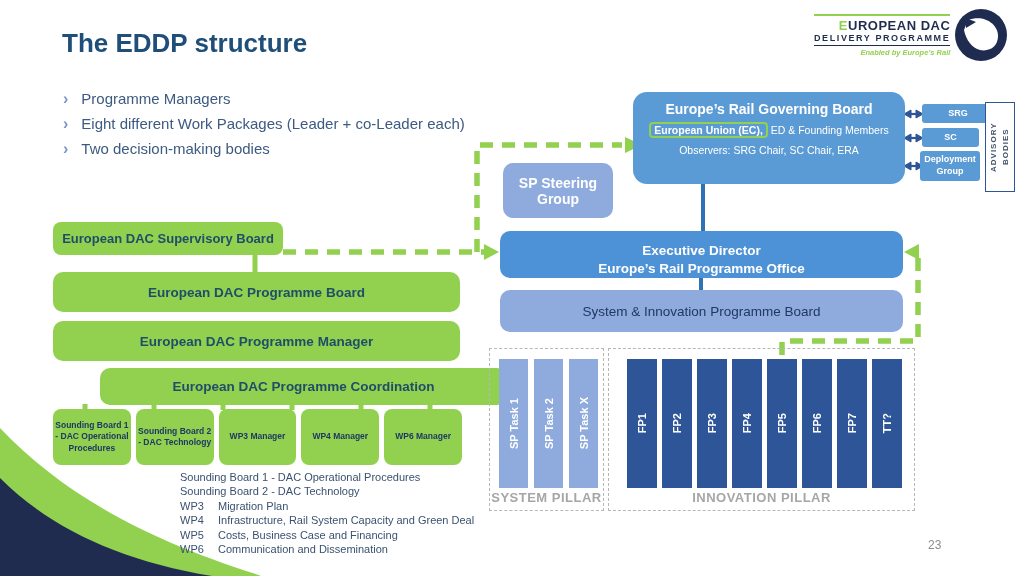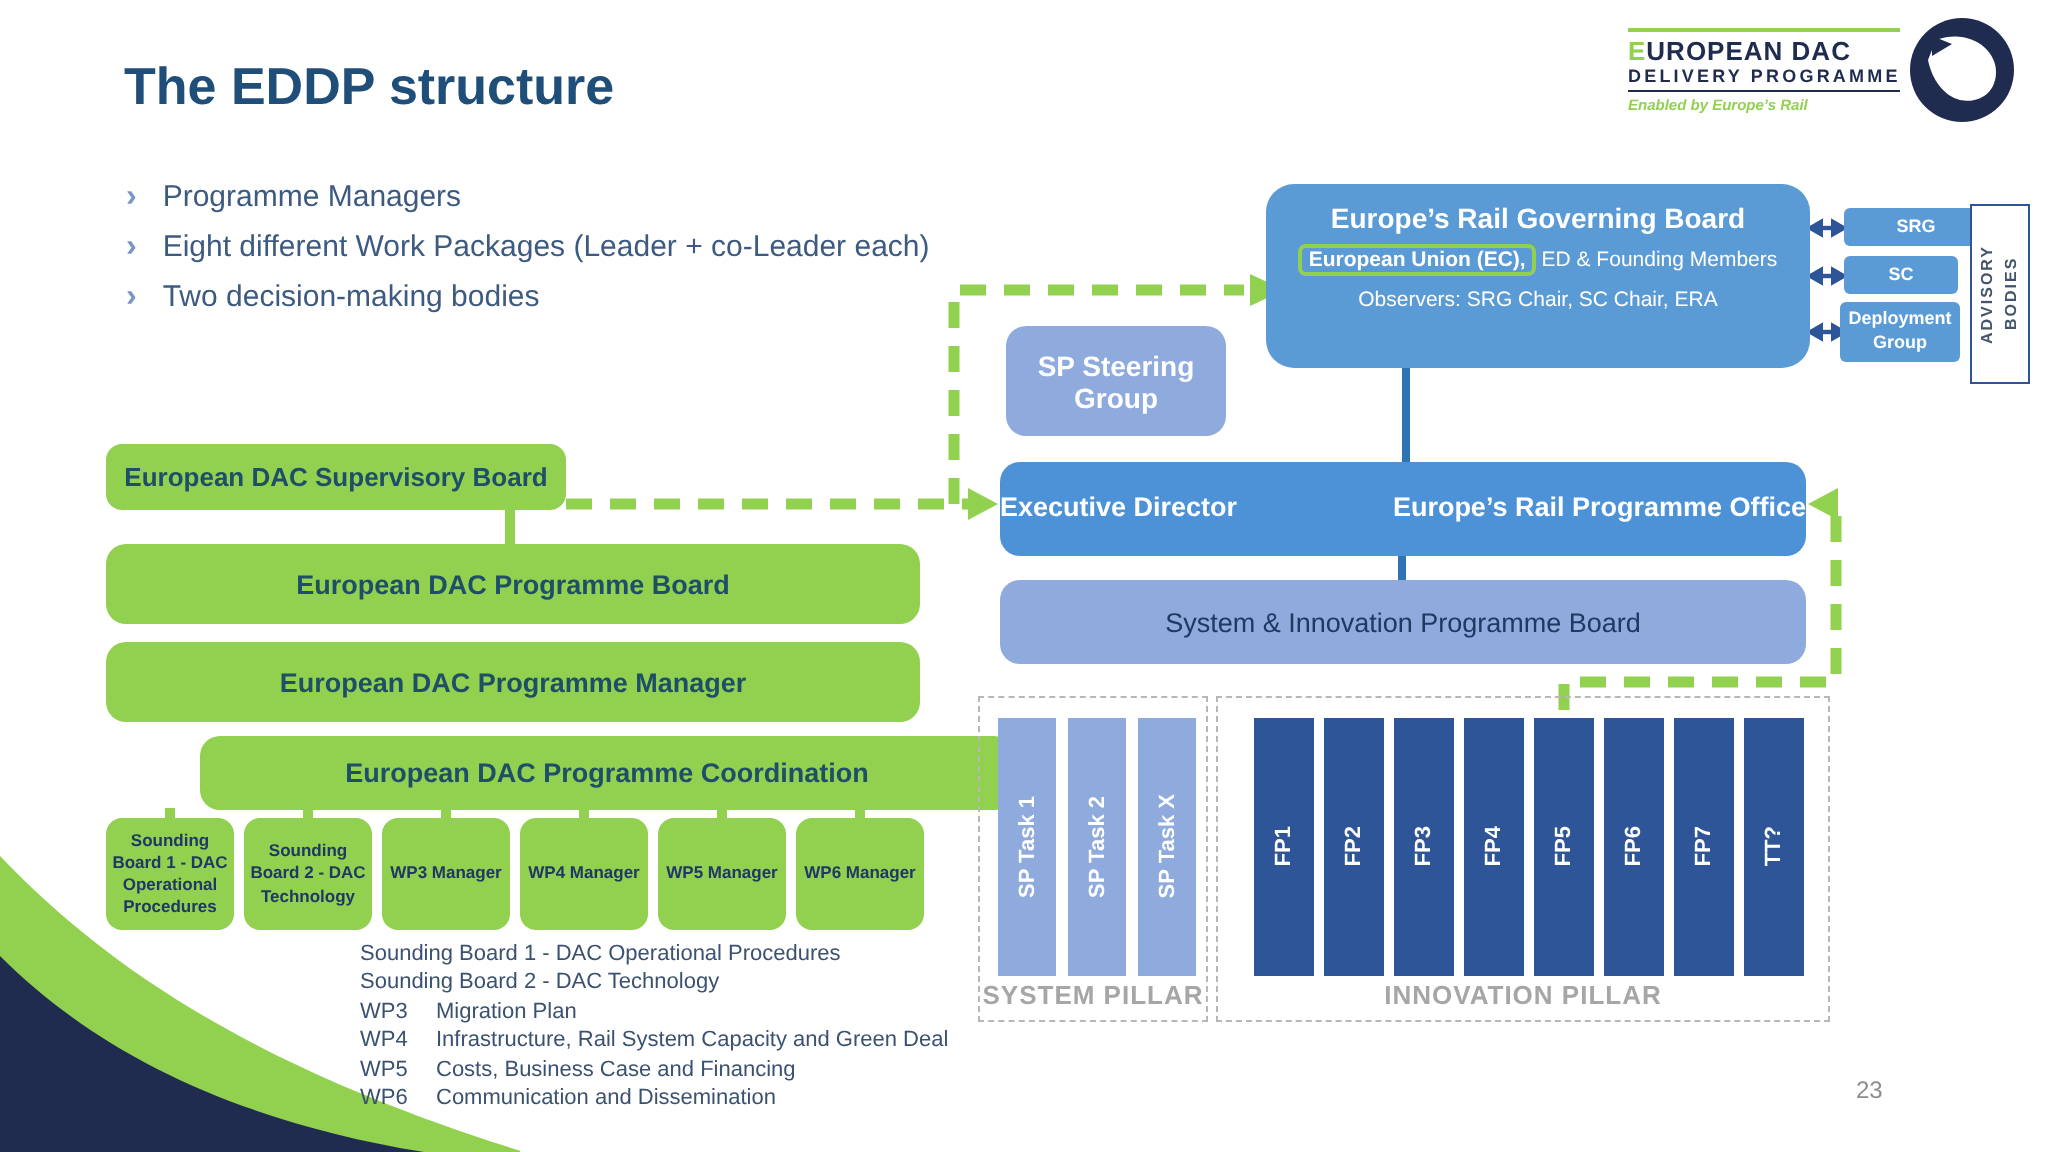--- a/index.html
+++ b/index.html
@@ -9,21 +9,21 @@
 
   
   #title{left:62px;top:28px;font-size:26px;font-weight:bold;color:#1F4E79;}
   #bullets{left:63px;top:90px;}
   .bullet-row{display:flex;align-items:baseline;gap:13px;height:25px;}
   .bullet-glyph{color:#7A96C8;font-size:16px;font-weight:bold;}
   .bullet-text{color:#3D5A80;font-size:15px;}
 
   
   #logo{left:814px;top:8px;display:flex;align-items:center;gap:4px;}
-  #logo-textblock{text-align:left;}
+  #logo-textblock{text-align:right;}
   #logo-topbar{height:2px;background:#92D050;margin-bottom:2px;}
   #logo-name{font-size:13px;font-weight:bold;color:#1F2C4F;letter-spacing:.5px;white-space:nowrap;}
   #logo-name .green-e{color:#92D050;}
   #logo-line2{font-size:9px;font-weight:bold;color:#1F2C4F;letter-spacing:1.6px;white-space:nowrap;
               border-bottom:1px solid #1F2C4F;padding-bottom:2px;}
   #logo-tagline{font-size:7.5px;font-weight:bold;font-style:italic;color:#92D050;margin-top:2px;}
 
   
   #governing-board{left:633px;top:92px;width:272px;height:92px;background:#5B9BD5;border-radius:14px;
                    color:#fff;text-align:center;padding-top:9px;box-sizing:border-box;}
@@ -40,22 +40,22 @@
                   display:flex;align-items:center;justify-content:center;}
   #advisory-box{left:985px;top:102px;width:28px;height:88px;border:1.5px solid #2E5597;background:#fff;
                 display:flex;align-items:center;justify-content:center;}
   #advisory-box span{writing-mode:vertical-rl;transform:rotate(180deg);font-size:8px;font-weight:bold;
                 color:#44546A;letter-spacing:1px;line-height:1.5;text-align:center;}
 
   
   #sp-steering{left:503px;top:163px;width:110px;height:55px;background:#8FAADC;border-radius:10px;
                color:#fff;font-weight:bold;font-size:14px;display:flex;align-items:center;justify-content:center;text-align:center;}
   #exec-director{left:500px;top:231px;width:403px;height:47px;background:#4D92D6;border-radius:10px;
-                 color:#fff;font-weight:bold;font-size:13.5px;display:flex;flex-direction:row;
-                 align-items:center;justify-content:space-between;line-height:1.35;text-align:center;}
+                 color:#fff;font-weight:bold;font-size:13.5px;display:flex;flex-direction:column;
+                 align-items:center;justify-content:flex-end;line-height:1.35;text-align:center;}
   #sys-innov{left:500px;top:290px;width:403px;height:42px;background:#8FAADC;border-radius:10px;
              color:#1F3864;font-weight:normal;font-size:13.5px;display:flex;align-items:center;justify-content:center;}
 
   
   .green-box{background:#92D050;color:#1F4E68;font-weight:bold;display:flex;align-items:center;
              justify-content:center;text-align:center;}
   #supervisory{left:53px;top:222px;width:230px;height:33px;border-radius:8px;font-size:13px;}
   #prog-board{left:53px;top:272px;width:407px;height:40px;border-radius:10px;font-size:13.5px;}
   #prog-manager{left:53px;top:321px;width:407px;height:40px;border-radius:10px;font-size:13.5px;}
   #prog-coord{left:53px;top:368px;width:407px;height:37px;border-radius:10px;font-size:13.5px;margin-left:47px;}
@@ -186,21 +186,20 @@
 
   <div class="abs green-box" id="supervisory">European DAC Supervisory Board</div>
   <div class="abs green-box" id="prog-board">European DAC Programme Board</div>
   <div class="abs green-box" id="prog-manager">European DAC Programme Manager</div>
   <div class="abs green-box" id="prog-coord">European DAC Programme Coordination</div>
   <div class="abs" id="sub-boxes">
     <div class="sub-box">Sounding Board 1 - DAC Operational Procedures</div>
     <div class="sub-box">Sounding Board 2 - DAC Technology</div>
     <div class="sub-box">WP3 Manager</div>
     <div class="sub-box">WP4 Manager</div>
-    <div class="sub-box">WP5 Manager</div>
     <div class="sub-box">WP6 Manager</div>
   </div>
 
   <div class="abs" id="legend">
     <div><span>Sounding Board 1 - DAC Operational Procedures</span></div>
     <div><span>Sounding Board 2 - DAC Technology</span></div>
     <div><span class="legend-code">WP3</span><span>Migration Plan</span></div>
     <div><span class="legend-code">WP4</span><span>Infrastructure, Rail System Capacity and Green Deal</span></div>
     <div><span class="legend-code">WP5</span><span>Costs, Business Case and Financing</span></div>
     <div><span class="legend-code">WP6</span><span>Communication and Dissemination</span></div>

